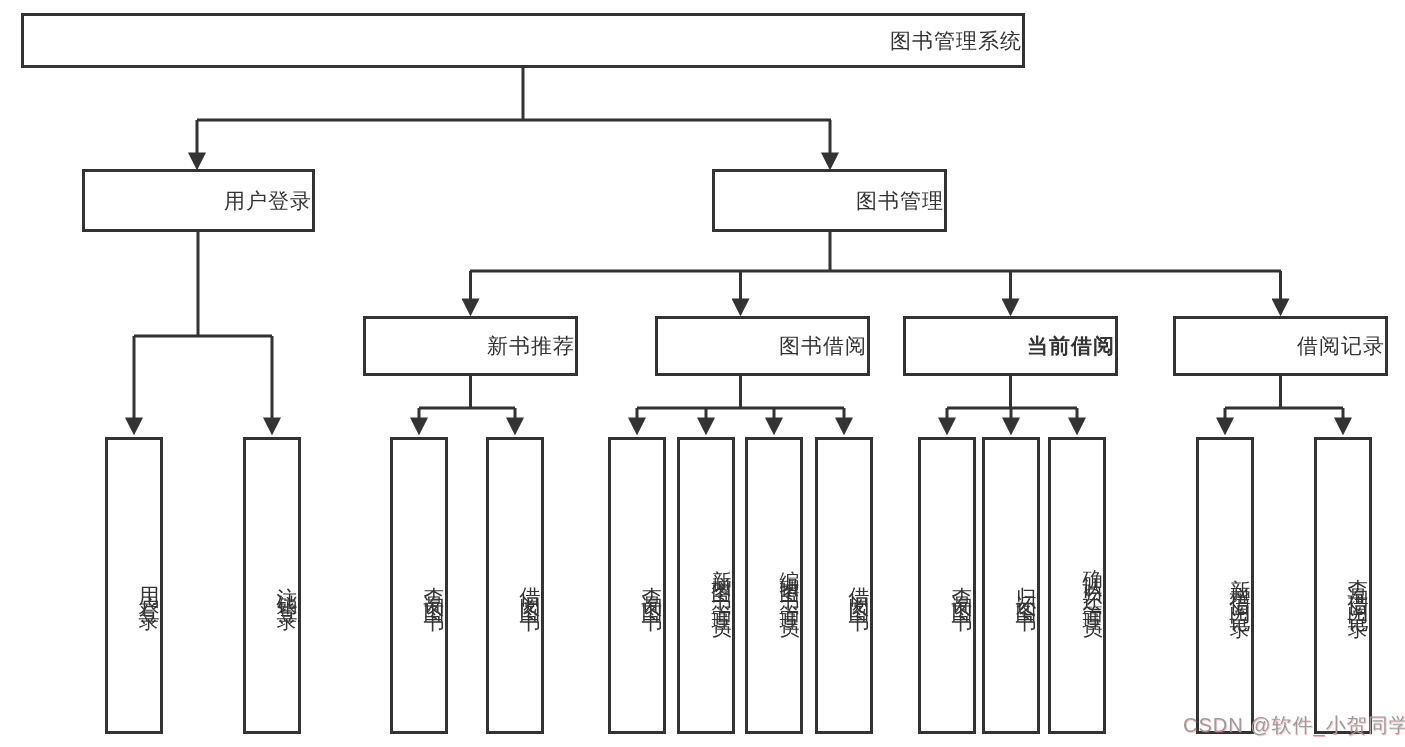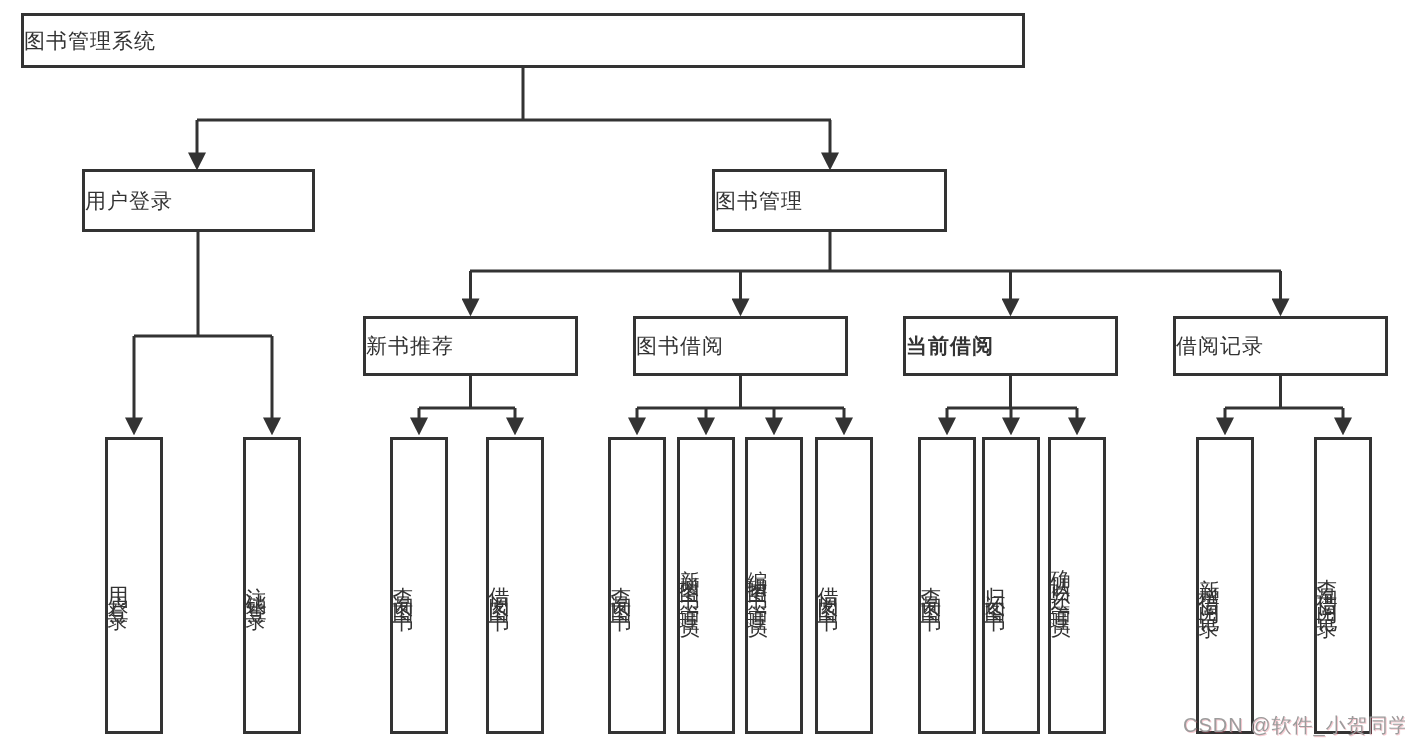--- a/index.html
+++ b/index.html
@@ -16,21 +16,21 @@
     background:#ffffff;
     overflow:hidden;
   }
   #connectors{position:absolute;left:0;top:0;width:1405px;height:747px;}
   .node{
     position:absolute;
     box-sizing:border-box;
     border:3px solid var(--boxborder);
     background:#ffffff;
     color:var(--text);
-    display:flex;align-items:center;justify-content:flex-start;
+    display:flex;align-items:center;justify-content:flex-end;
     font-size:21px;
     letter-spacing:1px;
     z-index:2;
   }
   .leaf .vtext{
     writing-mode:vertical-rl;
     text-orientation:mixed;
     letter-spacing:8px;
     line-height:1;
     font-size:21px;
@@ -103,21 +103,21 @@
   <div class="node" style="left:82px;top:169px;width:233px;height:63px;">
     <span class="hlabel">用户登录</span>
   </div>
   <div class="node" style="left:363px;top:316px;width:215px;height:60px;">
     <span class="hlabel">新书推荐</span>
   </div>
 
   <div class="node" style="left:712px;top:169px;width:235px;height:63px;">
     <span class="hlabel">图书管理</span>
   </div>
-  <div class="node" style="left:633px;top:316px;width:215px;height:60px;">
+  <div class="node" style="left:655px;top:316px;width:215px;height:60px;">
     <span class="hlabel">图书借阅</span>
   </div>
   <div class="node" style="left:903px;top:316px;width:215px;height:60px;font-weight:bold;">
     <span class="hlabel">当前借阅</span>
   </div>
   <div class="node" style="left:1173px;top:316px;width:215px;height:60px;">
     <span class="hlabel">借阅记录</span>
   </div>
 
   <div class="node leaf" style="left:105px;top:437px;width:58px;height:297px;">

